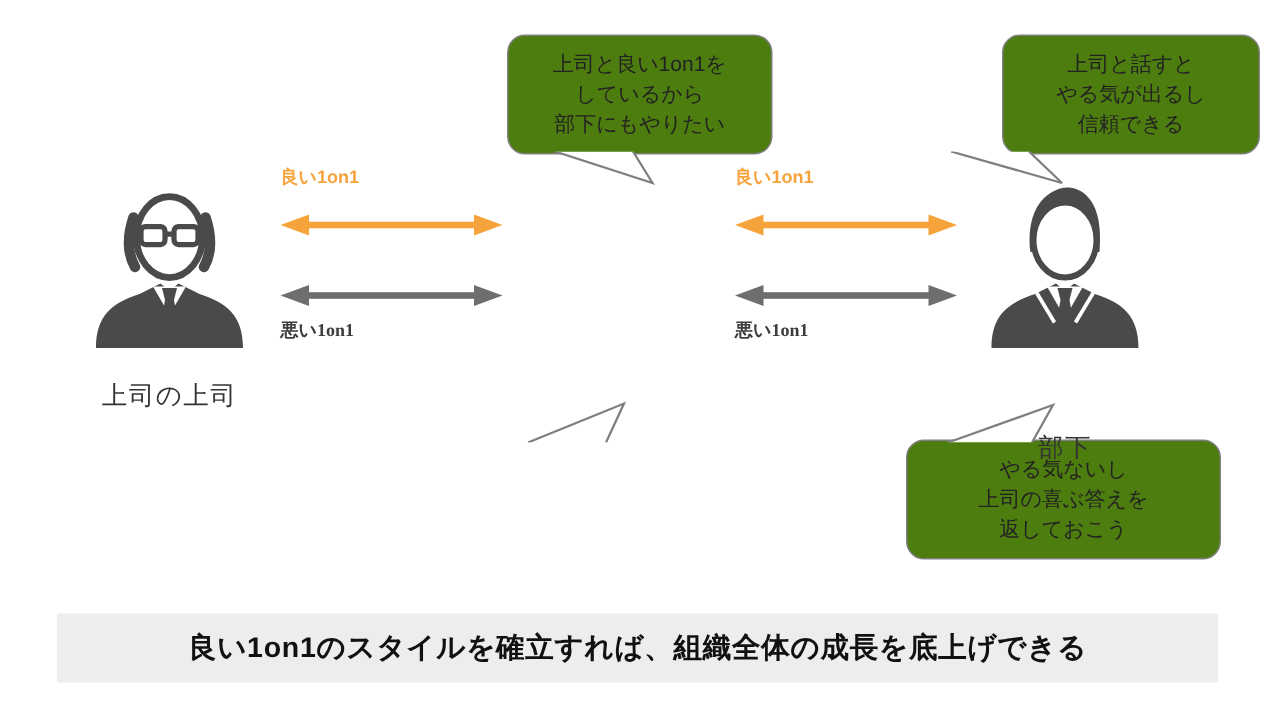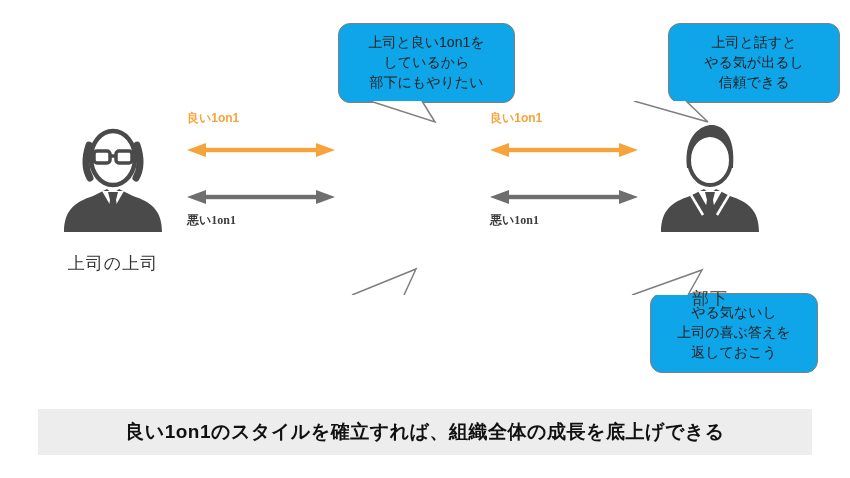--- a/index.html
+++ b/index.html
@@ -11,21 +11,21 @@
     --bad-label:#3C3C3C;
     --bubble-border:#7F7F7F;
   }
   *{box-sizing:border-box;margin:0;padding:0;}
   body{background:#fff;font-family:"Liberation Sans","DejaVu Sans",sans-serif;}
   .canvas{position:relative;width:850px;height:478px;background:#fff;overflow:hidden;}
 
   
   .bubble{
     position:absolute;border:1.5px solid var(--bubble-border);border-radius:12px;
-    background:#0ea5e9;display:flex;align-items:center;justify-content:center;
+    background:#4d7c0f;display:flex;align-items:center;justify-content:center;
     text-align:center;font-size:14px;line-height:1.42;color:#222;
     white-space:pre-line;padding:8px 4px;
   }
   .tail{position:absolute;}
 
   
   .person{position:absolute;width:116px;display:flex;flex-direction:column;align-items:center;color:var(--icon-gray);}
   .person-label{margin-top:20px;font-size:17px;color:var(--text-dark);letter-spacing:1px;}
 
   
@@ -67,21 +67,21 @@
   <svg class="tail" style="left:630px;top:101px;" width="85" height="24" viewBox="0 0 85 24">
     <polygon points="4,0 56,0 78,21" fill="#fff"></polygon>
     <path d="M4,0 L78,21 L56,0" fill="none" stroke="#7F7F7F" stroke-width="1.5"></path>
   </svg>
 
   <svg class="tail" style="left:348px;top:266px;" width="75" height="29" viewBox="0 0 75 29">
     <polygon points="4,29 56,29 68,3" fill="#fff"></polygon>
     <path d="M4,29 L68,3 L56,29" fill="none" stroke="#7F7F7F" stroke-width="1.5"></path>
   </svg>
 
-  <div class="bubble" style="left:650px;top:293px;width:168px;height:80px;">
+  <div class="bubble" style="left:604px;top:293px;width:210px;height:80px;">
     <span>やる気ないし
 上司の喜ぶ答えを
 返しておこう</span>
   </div>
   <svg class="tail" style="left:628px;top:266px;" width="80" height="29" viewBox="0 0 80 29">
     <polygon points="4,29 60,29 74,4" fill="#fff"></polygon>
     <path d="M4,29 L74,4 L60,29" fill="none" stroke="#7F7F7F" stroke-width="1.5"></path>
   </svg>
 
   <div class="person" style="left:55px;top:120px;">

